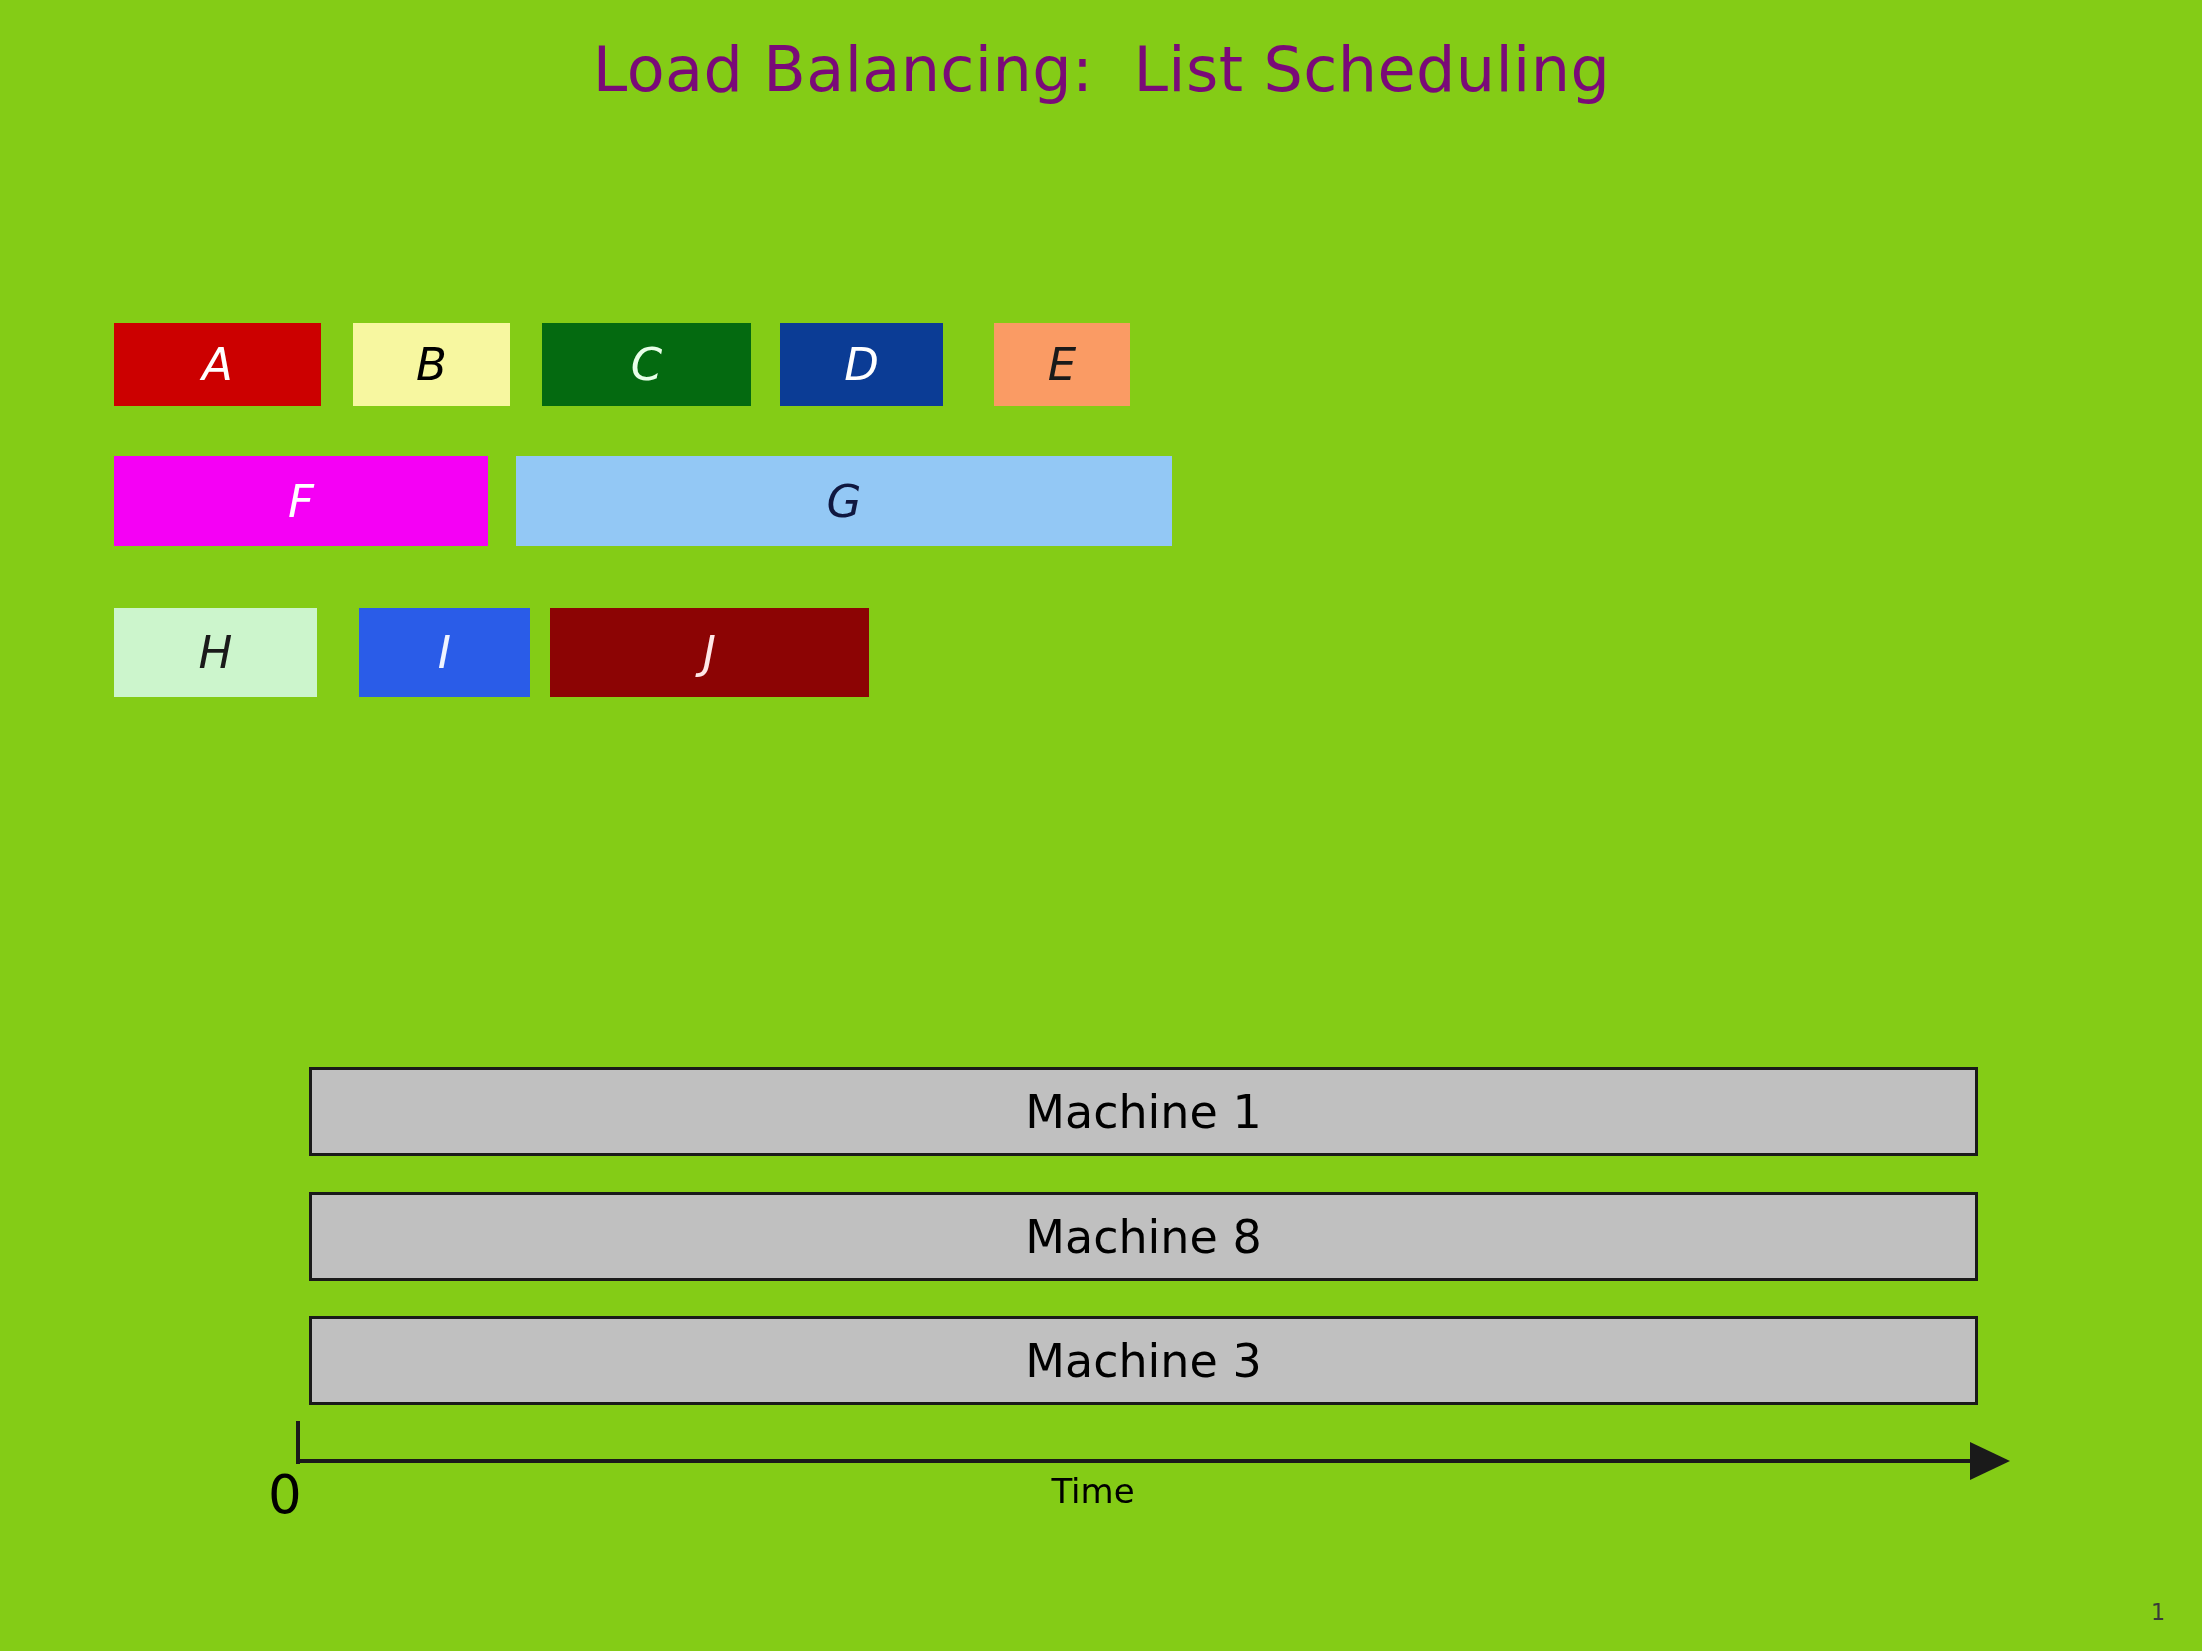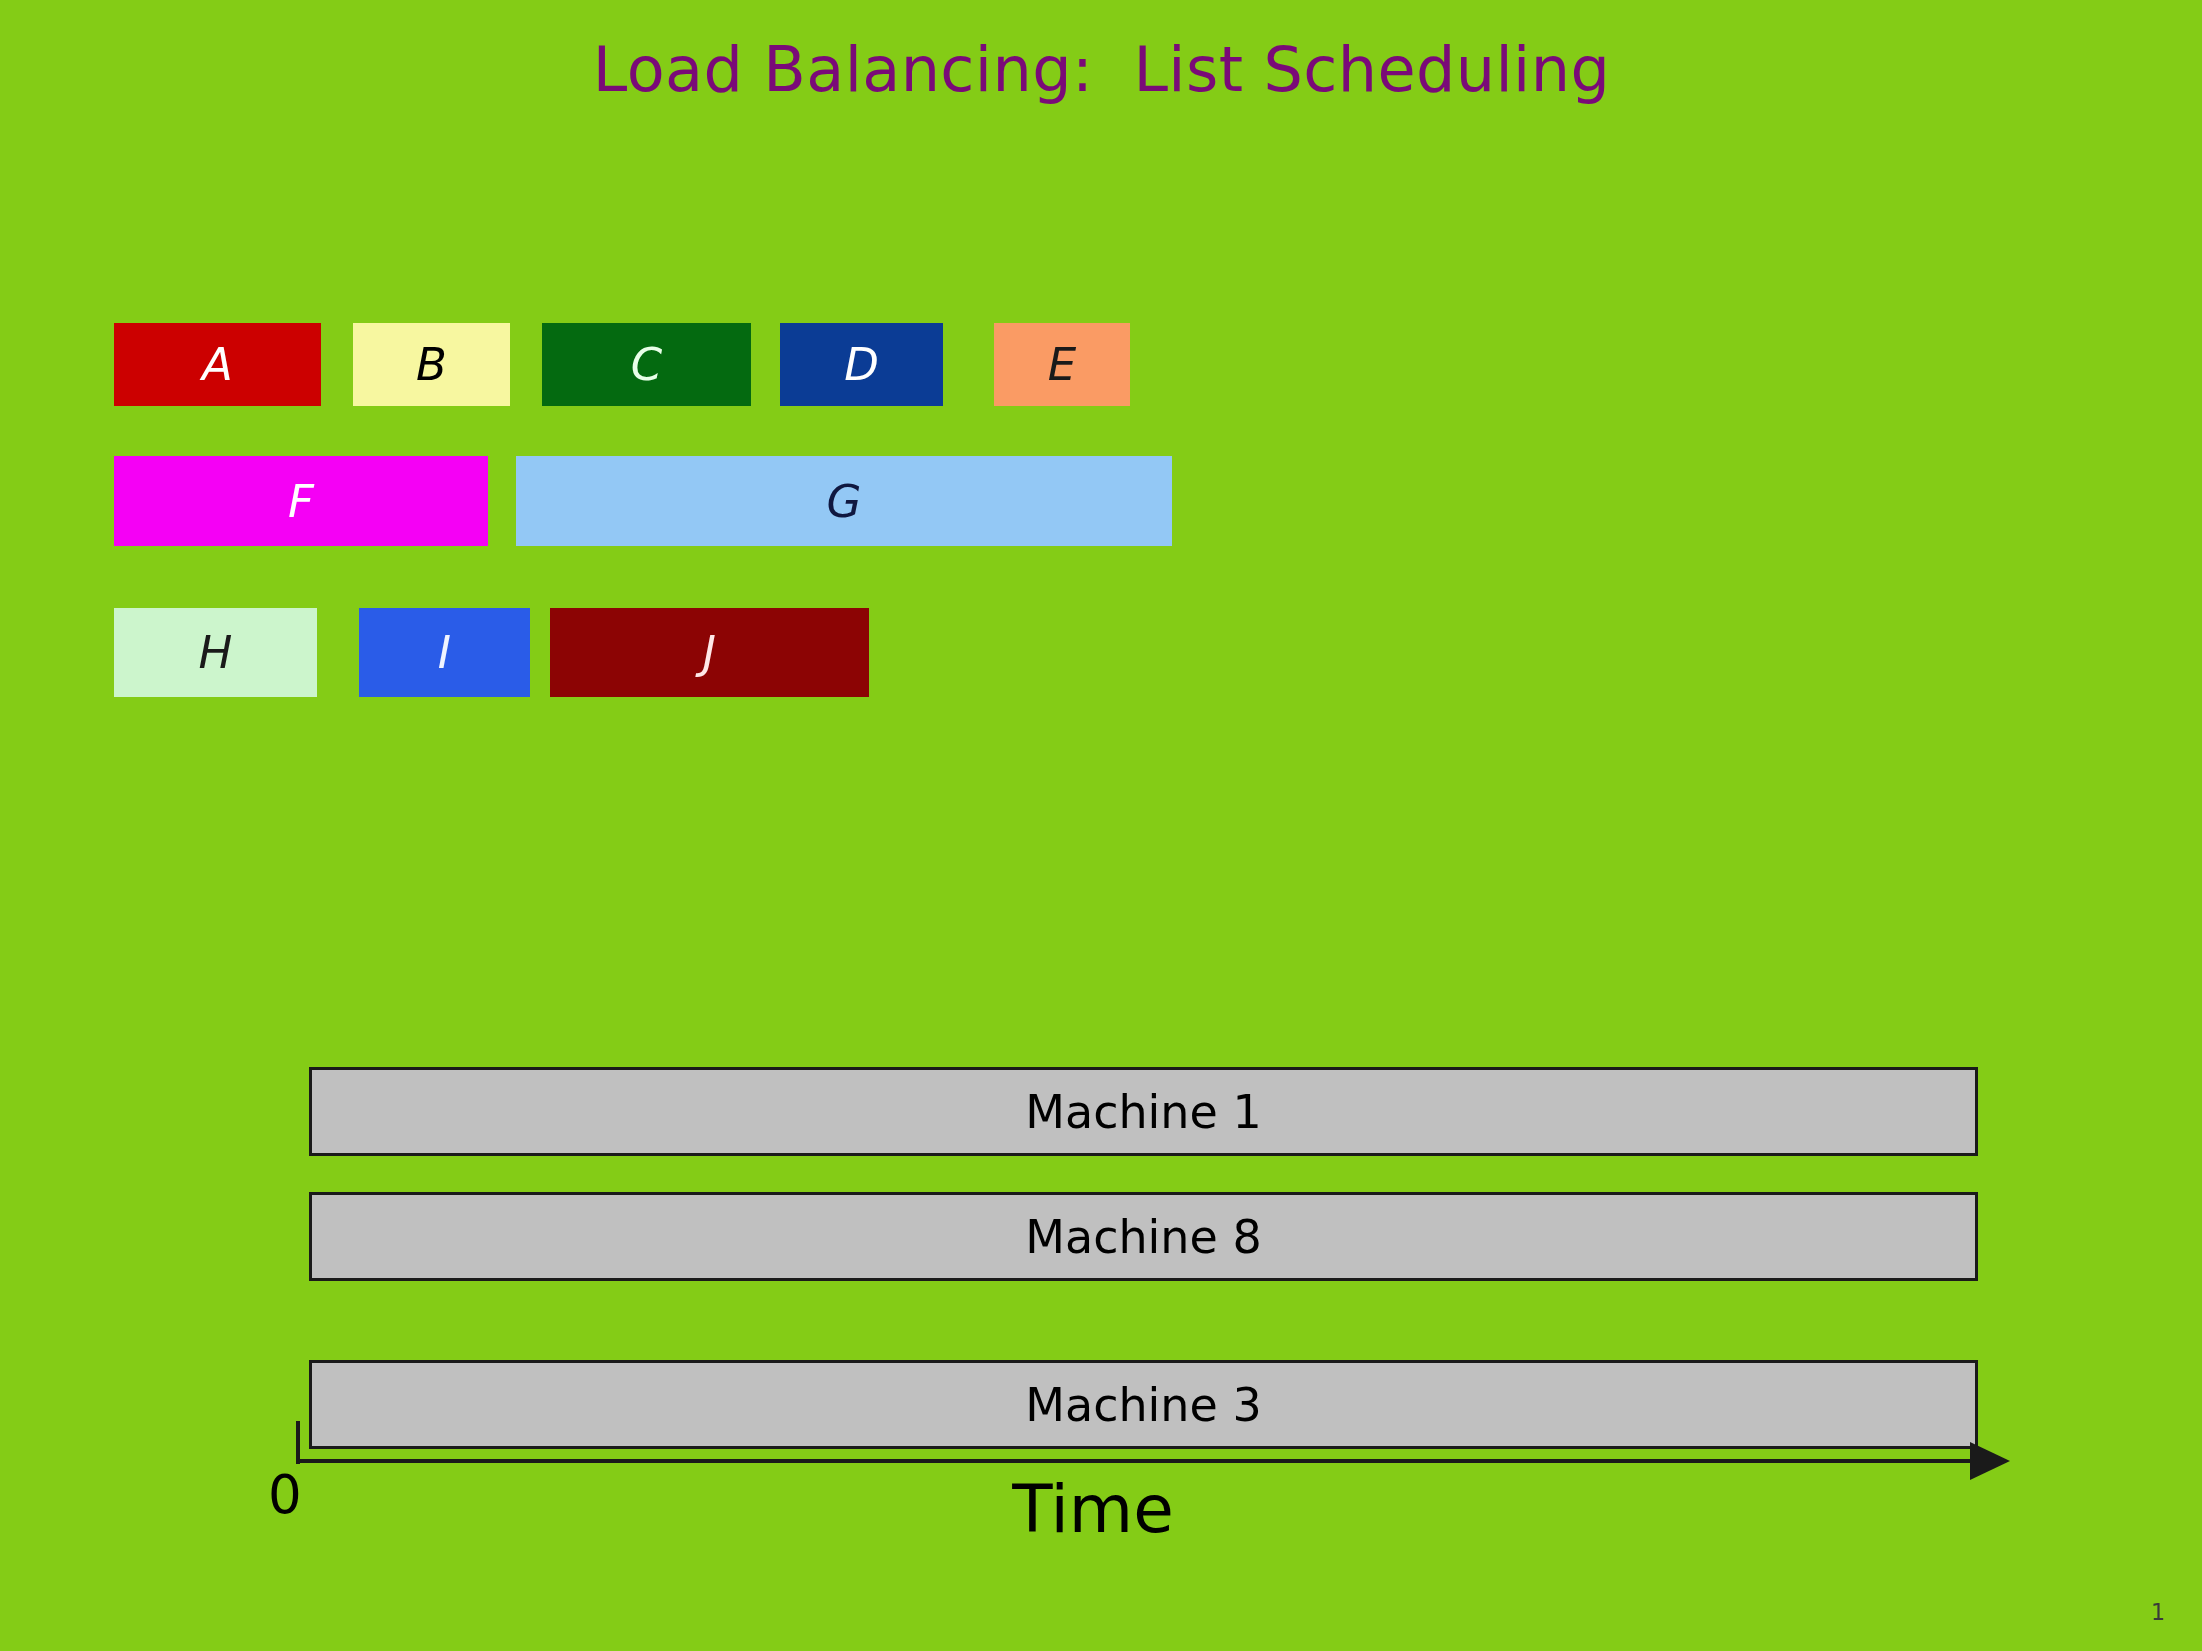--- a/index.html
+++ b/index.html
@@ -98,21 +98,21 @@
     font-size: 53px;
     color: #000000;
   }
   #time-axis-label {
     position: absolute;
     left: 981px;
     top: 1471px;
     width: 224px;
     text-align: center;
     font-family: "DejaVu Sans", sans-serif;
-    font-size: 66px;
+    font-size: 34px;
     color: #000000;
   }
 
   
   #page-number {
     position: absolute;
     left: 2151px;
     top: 1599px;
     font-family: "DejaVu Sans", sans-serif;
     font-size: 22.4px;
@@ -135,21 +135,21 @@
       <div class="job-bar" style="left: 114px; top: 456px; width: 374px; height: 90px; background: rgb(245, 0, 245); color: rgb(255, 255, 255);">F</div>
       <div class="job-bar" style="left: 516px; top: 456px; width: 656px; height: 90px; background: rgb(147, 200, 245); color: rgb(16, 24, 64);">G</div>
       <div class="job-bar" style="left: 114px; top: 608px; width: 203px; height: 89px; background: rgb(204, 245, 204); color: rgb(26, 26, 26);">H</div>
       <div class="job-bar" style="left: 359px; top: 608px; width: 171px; height: 89px; background: rgb(42, 92, 232); color: rgb(240, 244, 255);">I</div>
       <div class="job-bar" style="left: 550px; top: 608px; width: 319px; height: 89px; background: rgb(140, 4, 4); color: rgb(255, 232, 232);">J</div>
     </div>
 
   <div id="machines-area">
       <div class="machine-bar" style="top: 1067px; background: rgb(192, 192, 192); border-color: rgb(26, 26, 26);">Machine 1</div>
       <div class="machine-bar" style="top: 1192px; background: rgb(192, 192, 192); border-color: rgb(26, 26, 26);">Machine 8</div>
-      <div class="machine-bar" style="top: 1360px; background: rgb(192, 192, 192); border-color: rgb(26, 26, 26);">Machine 3</div>
+      <div class="machine-bar" style="top: 1316px; background: rgb(192, 192, 192); border-color: rgb(26, 26, 26);">Machine 3</div>
     </div>
 
   <div id="time-axis-tick"></div>
   <div id="time-axis-line"></div>
   <div id="time-axis-arrow"></div>
   <div id="time-zero-label">0</div>
   <div id="time-axis-label">Time</div>
 
   <div id="page-number">1</div>
 

